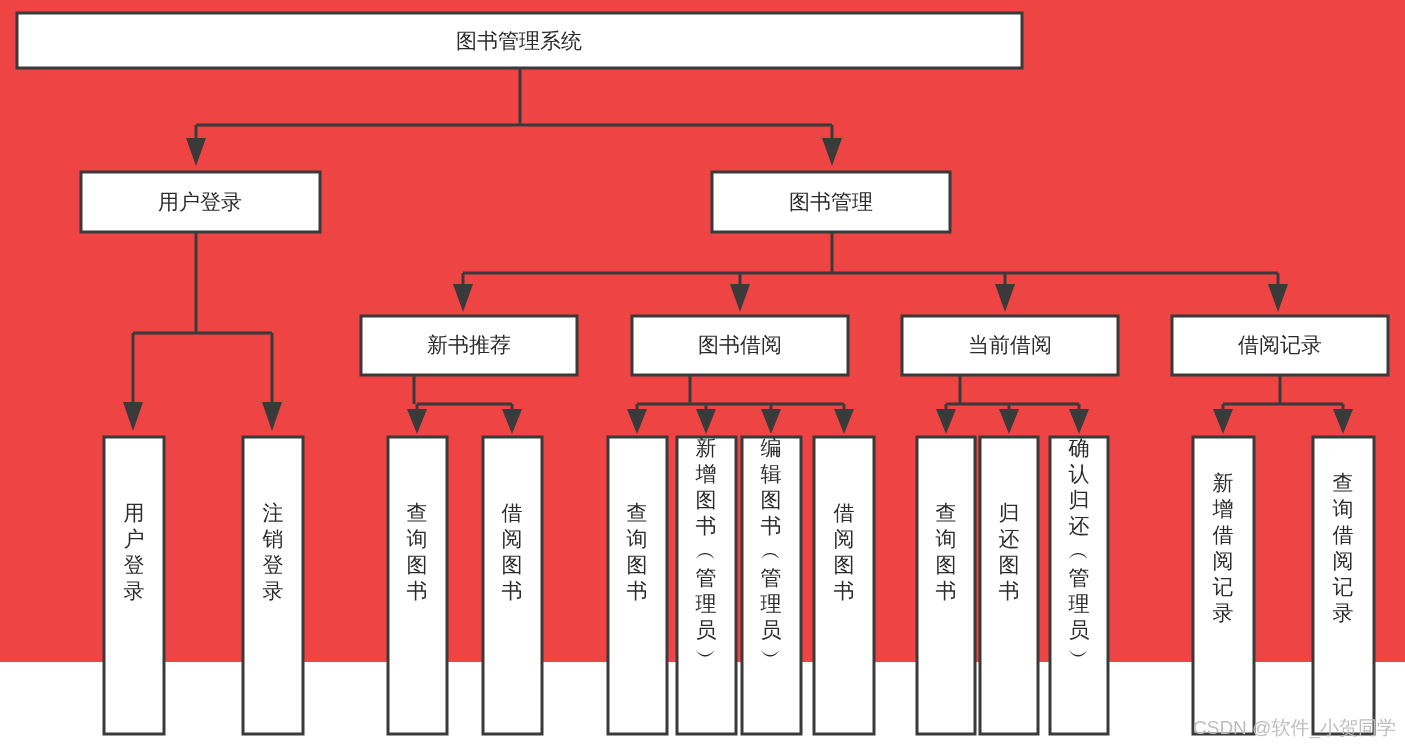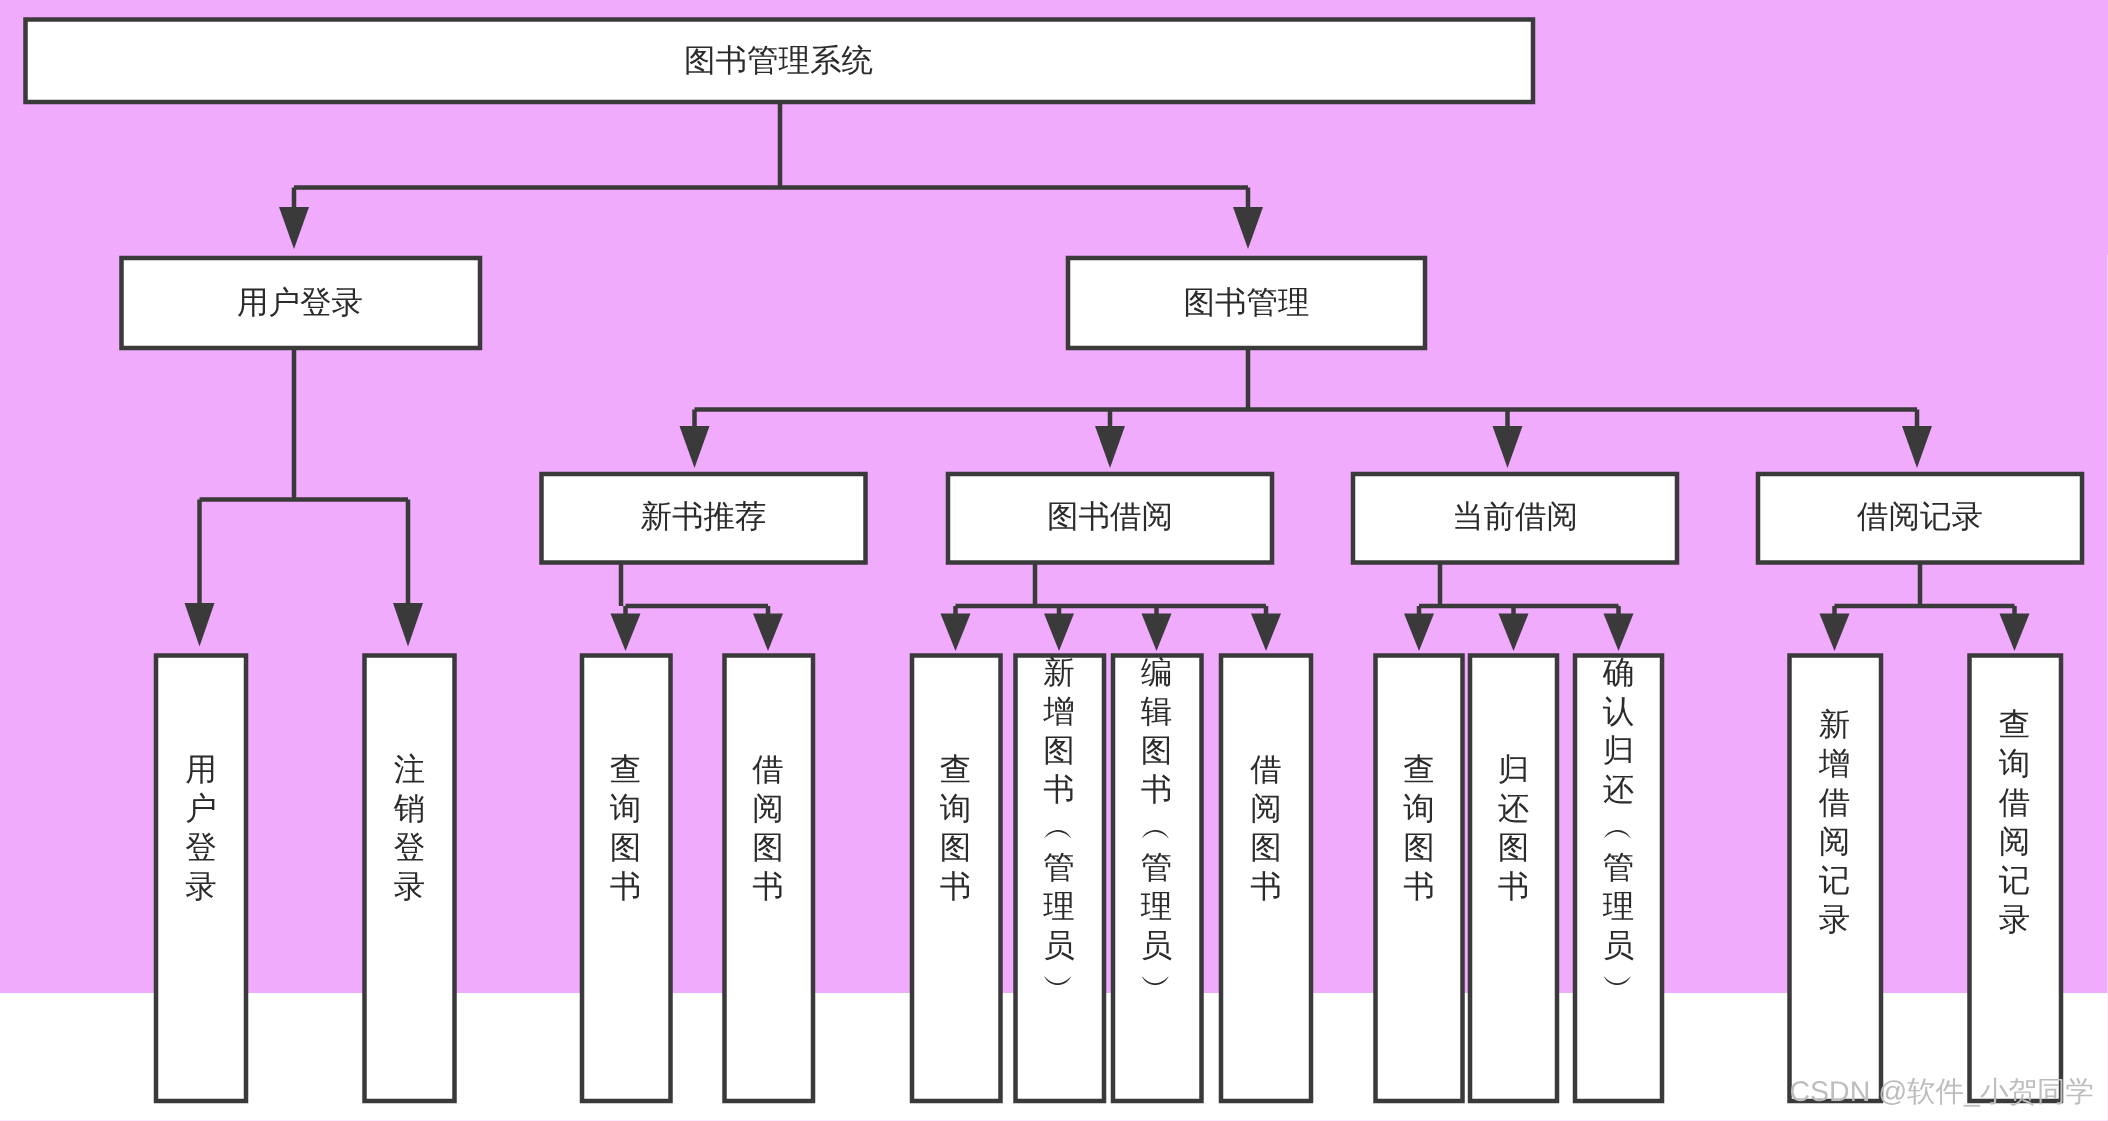--- a/index.html
+++ b/index.html
@@ -11,21 +11,21 @@
     width: 1405px;
     height: 747px;
     font-family: "Liberation Sans", "DejaVu Sans", sans-serif;
     overflow: hidden;
     position: relative;
   }
   #diagram-root {
     position: relative;
     width: 1405px;
     height: 662px;
-    background: #f0abfc;
+    background: #ef4444;
   }
   svg.diagram-canvas {
     position: absolute;
     left: 0;
     top: 0;
     width: 1405px;
     height: 747px;
     display: block;
   }
   .node-box {

